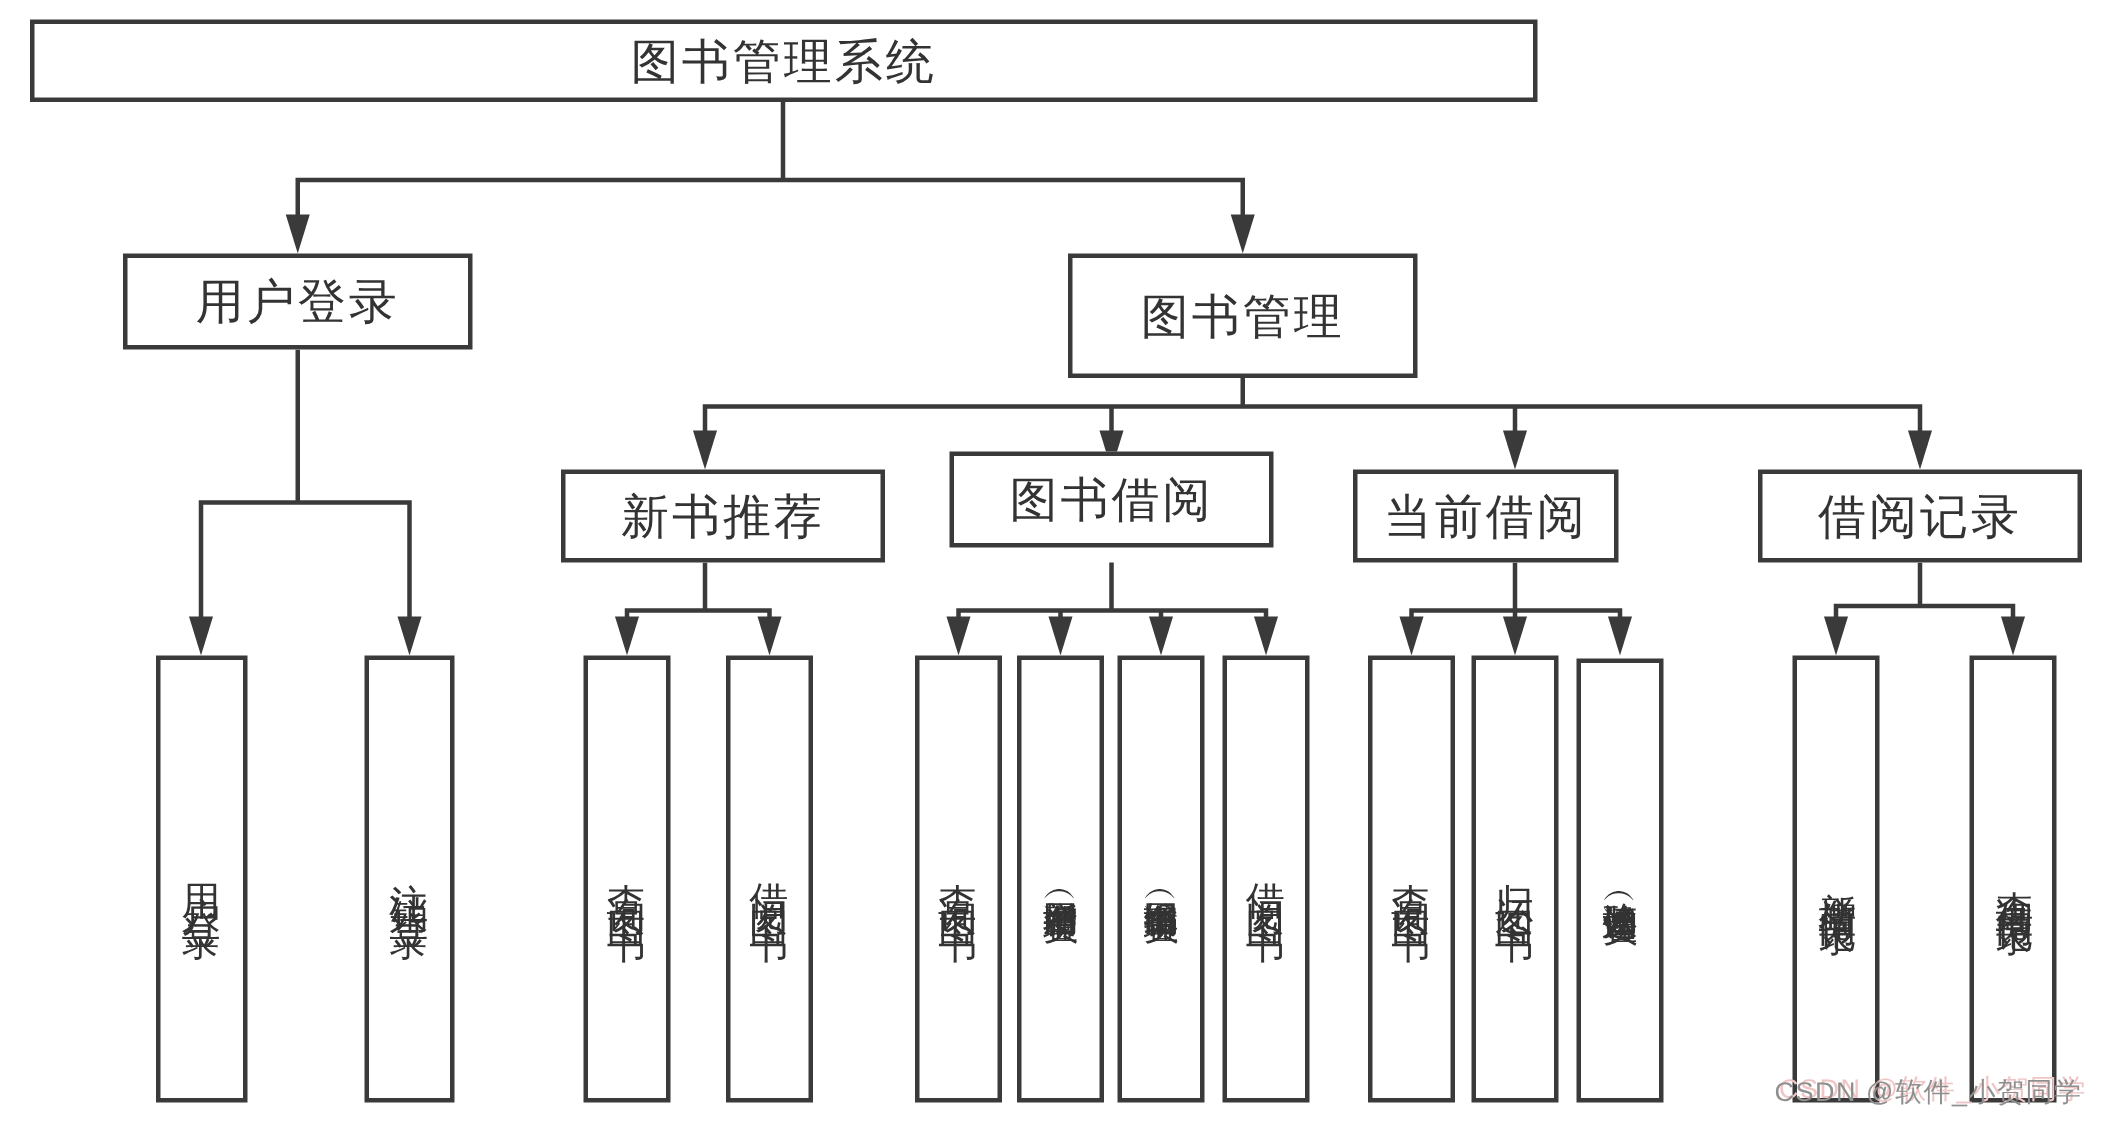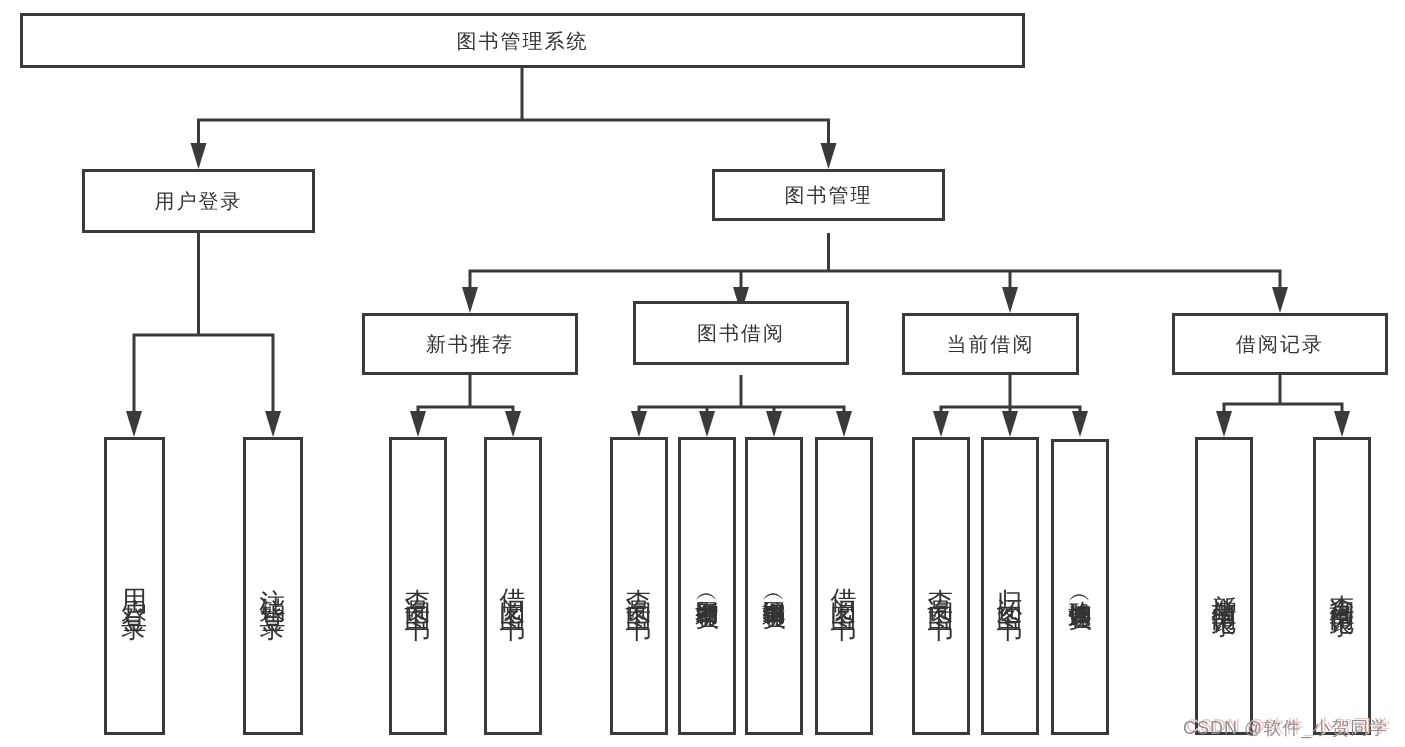--- a/index.html
+++ b/index.html
@@ -13,21 +13,21 @@
   svg.connectors { position: absolute; left: 0; top: 0; z-index: 0; }
   .node {
     position: absolute;
     background: #ffffff;
     border: 3px solid #3a3a3a;
     color: #333333;
     display: flex;
     align-items: center;
     justify-content: center;
     z-index: 1;
-    font-size: 20px;
+    font-size: 32px;
     line-height: 1;
     white-space: nowrap;
   }
   .hnode { letter-spacing: 2px; }
   .vnode {
     writing-mode: vertical-rl;
     font-size: 25px;
   }
   .v-loose  { letter-spacing: 9px; font-size: 26px; }
   .v-med    { letter-spacing: 4px; }
@@ -78,23 +78,23 @@
       <polygon points="1002,411 1018,411 1010,437"></polygon>
       <polygon points="1072,411 1088,411 1080,437"></polygon>
       <polygon points="1216,411 1232,411 1224,437"></polygon>
       <polygon points="1334,411 1350,411 1342,437"></polygon>
     </g>
   </svg>
 
   <div class="node hnode" style="left:20px; top:13px; width:1005px; height:55px">图书管理系统</div>
 
   <div class="node hnode" style="left:82px; top:169px; width:233px; height:64px">用户登录</div>
-  <div class="node hnode" style="left:712px; top:169px; width:233px; height:52px">图书管理</div>
+  <div class="node hnode" style="left:712px; top:169px; width:233px; height:83px">图书管理</div>
 
-  <div class="node hnode" style="left:362px; top:313px; width:216px; height:62px">新书推荐</div>
+  <div class="node hnode" style="left:374px; top:313px; width:216px; height:62px">新书推荐</div>
   <div class="node hnode" style="left:633px; top:301px; width:216px; height:64px">图书借阅</div>
   <div class="node hnode" style="left:902px; top:313px; width:177px; height:62px">当前借阅</div>
   <div class="node hnode" style="left:1172px; top:313px; width:216px; height:62px">借阅记录</div>
 
   <div class="node vnode v-loose" style="left:104px; top:437px; width:61px; height:298px">用户登录</div>
   <div class="node vnode v-loose" style="left:243px; top:437px; width:60px; height:298px">注销登录</div>
 
   <div class="node vnode v-loose" style="left:389px; top:437px; width:58px; height:298px">查询图书</div>
   <div class="node vnode v-loose" style="left:484px; top:437px; width:58px; height:298px">借阅图书</div>
 

